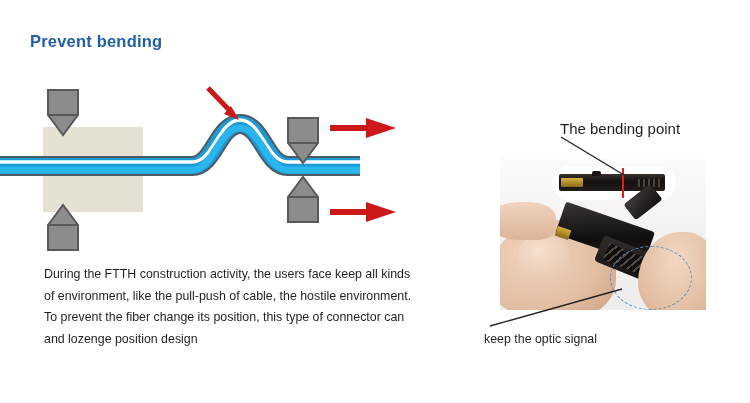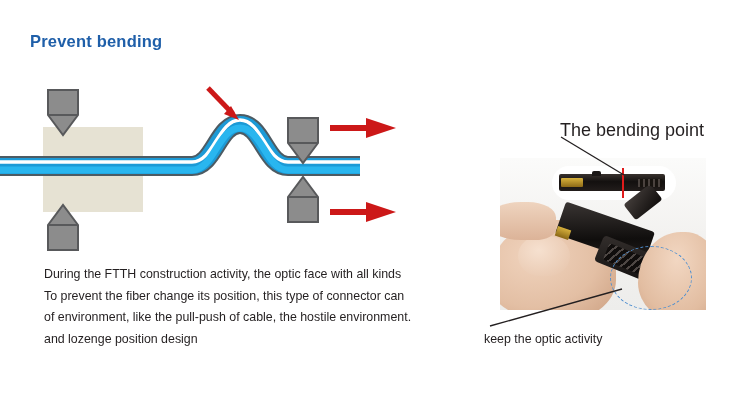--- a/index.html
+++ b/index.html
@@ -71,21 +71,21 @@
   .boot-ribs{position:absolute;left:104px;top:96px;width:62px;height:18px;
              background:repeating-linear-gradient(118deg,#4e4744 0 2px,#100d0c 2px 6px);
              transform:rotate(22deg);border-radius:3px;}
   .boot-end{position:absolute;left:168px;top:110px;width:26px;height:20px;
             background:linear-gradient(160deg,#3b3634,#110f0e);
             transform:rotate(22deg);border-radius:3px;}
   .dash-ellipse{position:absolute;left:110px;top:88px;width:80px;height:62px;
                 border:1.5px dashed #4f8fd0;border-radius:50%;}
 
   
-  .lbl-bend{position:absolute;left:560px;top:120px;font-size:18px;white-space:nowrap;}
+  .lbl-bend{position:absolute;left:560px;top:120px;font-size:15px;white-space:nowrap;}
   .lbl-keep{position:absolute;left:484px;top:332px;font-size:12.4px;white-space:nowrap;}
   #leaders{position:absolute;left:0;top:0;width:750px;height:403px;pointer-events:none;}
 </style>
 </head>
 <body>
 
 <div id="page">
 
   <div class="title">Prevent bending</div>
 
@@ -130,23 +130,23 @@
         <polygon points="396,58 366,48 366,68" fill="#cc1818"></polygon>
       </g>
       <g>
         <line x1="330" y1="142" x2="372" y2="142" stroke="#cc1818" stroke-width="6"></line>
         <polygon points="396,142 366,132 366,152" fill="#cc1818"></polygon>
       </g>
     </svg>
   </div>
 
   <div class="para">
-    <div>During the FTTH construction activity, the optic face with all kinds</div>
+    <div>During the FTTH construction activity, the users face keep all kinds</div>
+    <div>of environment, like the pull-push of cable, the hostile environment.</div>
     <div> To prevent the fiber change its position, this type of connector can</div>
-    <div>of environment, like the pull-push of cable, the hostile environment.</div>
     <div>and lozenge position design</div>
   </div>
 
   <div id="photoWrap">
     <div class="photo">
       <div class="ph-bg"></div>
 
       <div class="inset-pill"></div>
       <div class="conn-body"></div>
       <div class="conn-gold"></div>
@@ -164,20 +164,20 @@
       <div class="conn2-gold"></div>
       <div class="boot"></div>
       <div class="boot-ribs"></div>
       <div class="boot-end"></div>
       <div class="finger-r"></div>
       <div class="dash-ellipse"></div>
     </div>
   </div>
 
   <div class="lbl-bend">The bending point</div>
-  <div class="lbl-keep">keep the optic activity</div>
+  <div class="lbl-keep">keep the optic signal</div>
 
   <svg id="leaders" xmlns="http://www.w3.org/2000/svg">
     <line x1="561" y1="137" x2="624" y2="175" stroke="#231f20" stroke-width="1.3"></line>
     <line x1="490" y1="326" x2="622" y2="289" stroke="#231f20" stroke-width="1.3"></line>
   </svg>
 
 </div>
 
 </body></html>

